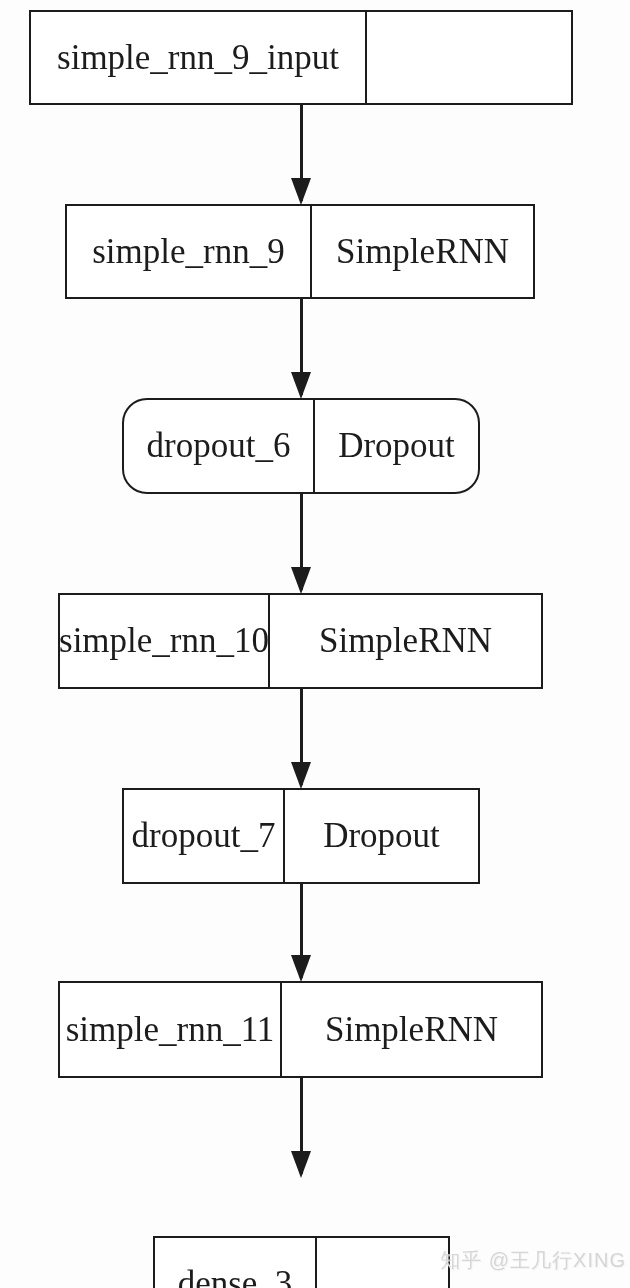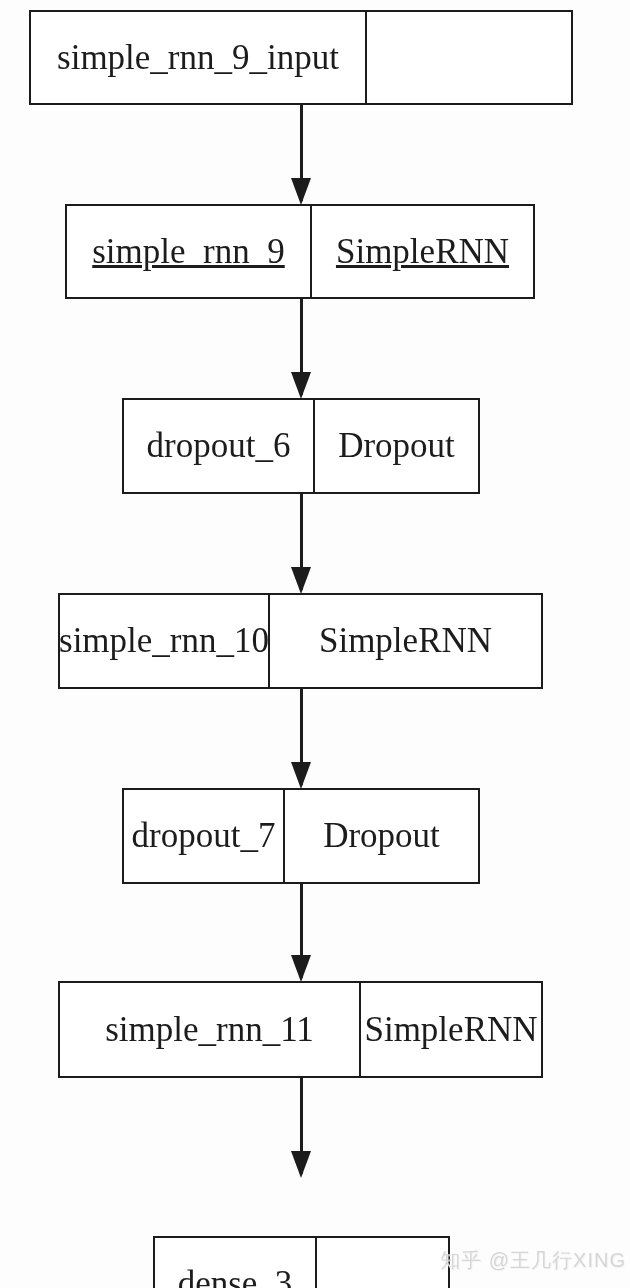--- a/index.html
+++ b/index.html
@@ -80,31 +80,31 @@
 
   <div class="node" style="left:29px; top:10px; width:544px; height:95px;">
     <div class="cell name" style="width:336px">simple_rnn_9_input</div>
   </div>
 
   <div class="arrow" style="left:289px; top:104px; height:101px;">
     <div class="shaft"></div>
     <div class="head"></div>
   </div>
 
-  <div class="node" style="left:65px; top:204px; width:470px; height:95px;text-decoration:underline;">
+  <div class="node" style="left:65px; top:204px; width:470px; height:95px;">
     <div class="cell name" style="width:245px">simple_rnn_9</div>
     <div class="cell type">SimpleRNN</div>
   </div>
 
   <div class="arrow" style="left:289px; top:298px; height:101px;">
     <div class="shaft"></div>
     <div class="head"></div>
   </div>
 
-  <div class="node" style="left:122px; top:398px; width:358px; height:96px;">
+  <div class="node" style="left:122px; top:398px; width:358px; height:96px;border-radius:25px;">
     <div class="cell name" style="width:191px">dropout_6</div>
     <div class="cell type">Dropout</div>
   </div>
 
   <div class="arrow" style="left:289px; top:493px; height:101px;">
     <div class="shaft"></div>
     <div class="head"></div>
   </div>
 
   <div class="node" style="left:58px; top:593px; width:485px; height:96px;">
@@ -121,21 +121,21 @@
     <div class="cell name" style="width:161px">dropout_7</div>
     <div class="cell type">Dropout</div>
   </div>
 
   <div class="arrow" style="left:289px; top:883px; height:99px;">
     <div class="shaft"></div>
     <div class="head"></div>
   </div>
 
   <div class="node" style="left:58px; top:981px; width:485px; height:97px;">
-    <div class="cell name" style="width:301px">simple_rnn_11</div>
+    <div class="cell name" style="width:222px">simple_rnn_11</div>
     <div class="cell type">SimpleRNN</div>
   </div>
 
   <div class="arrow" style="left:289px; top:1077px; height:101px;">
     <div class="shaft"></div>
     <div class="head"></div>
   </div>
 
   <div class="node" style="left:153px; top:1236px; width:297px; height:96px;">
     <div class="cell name" style="width:162px">dense_3</div>

